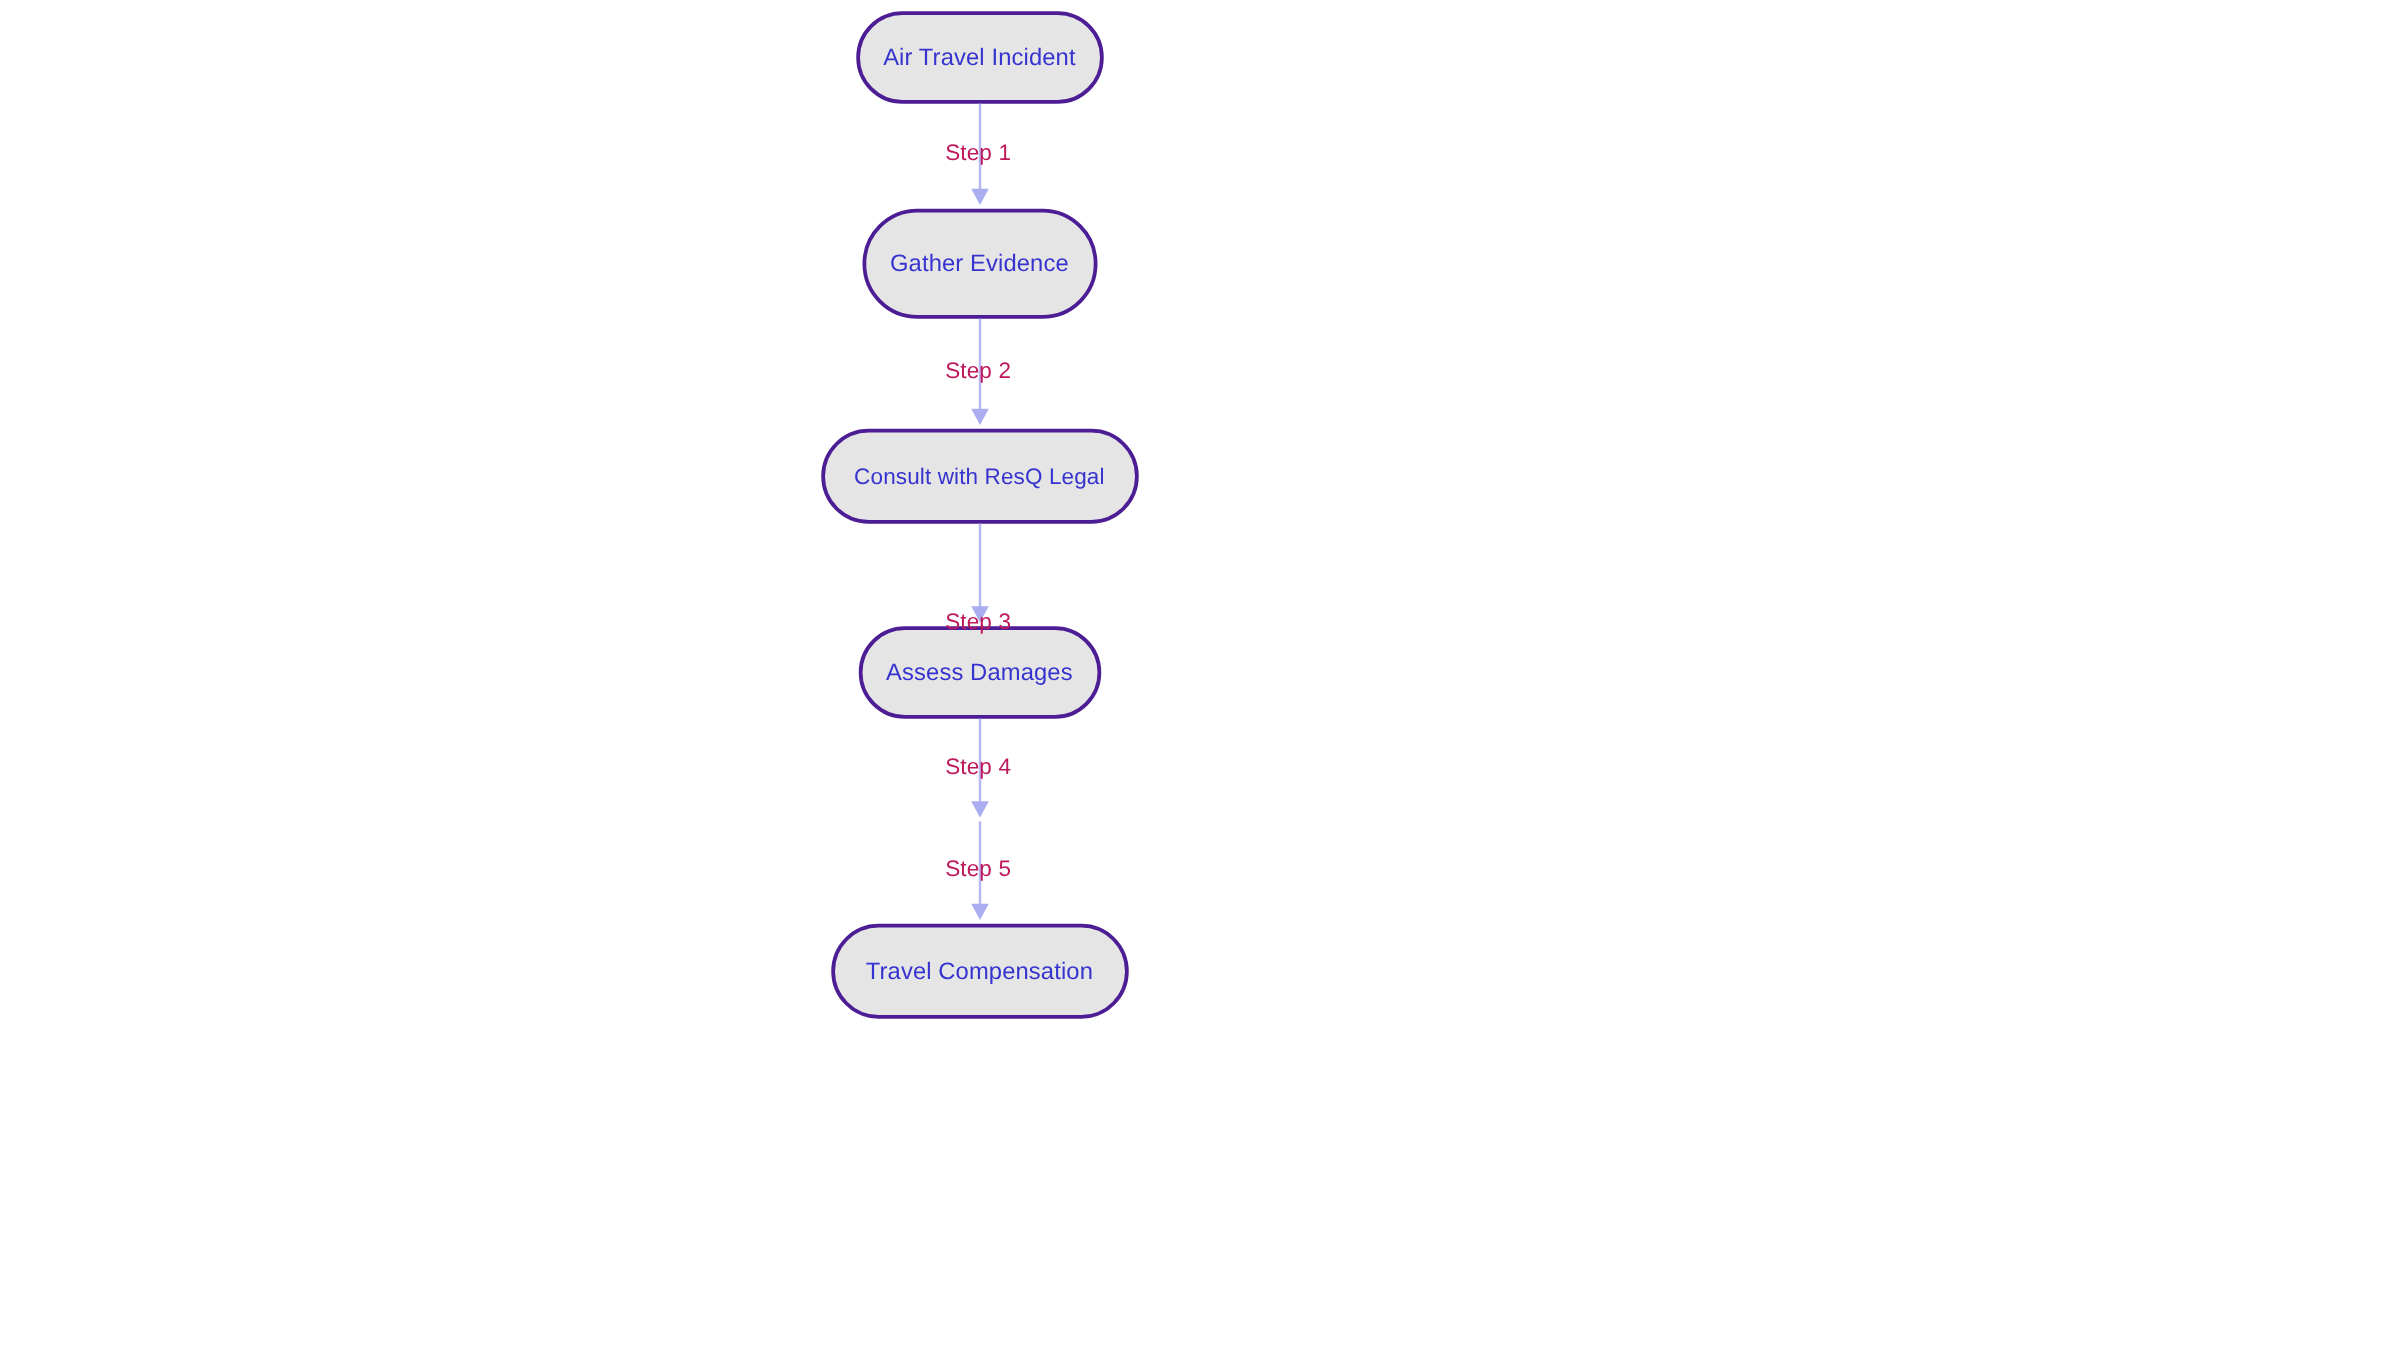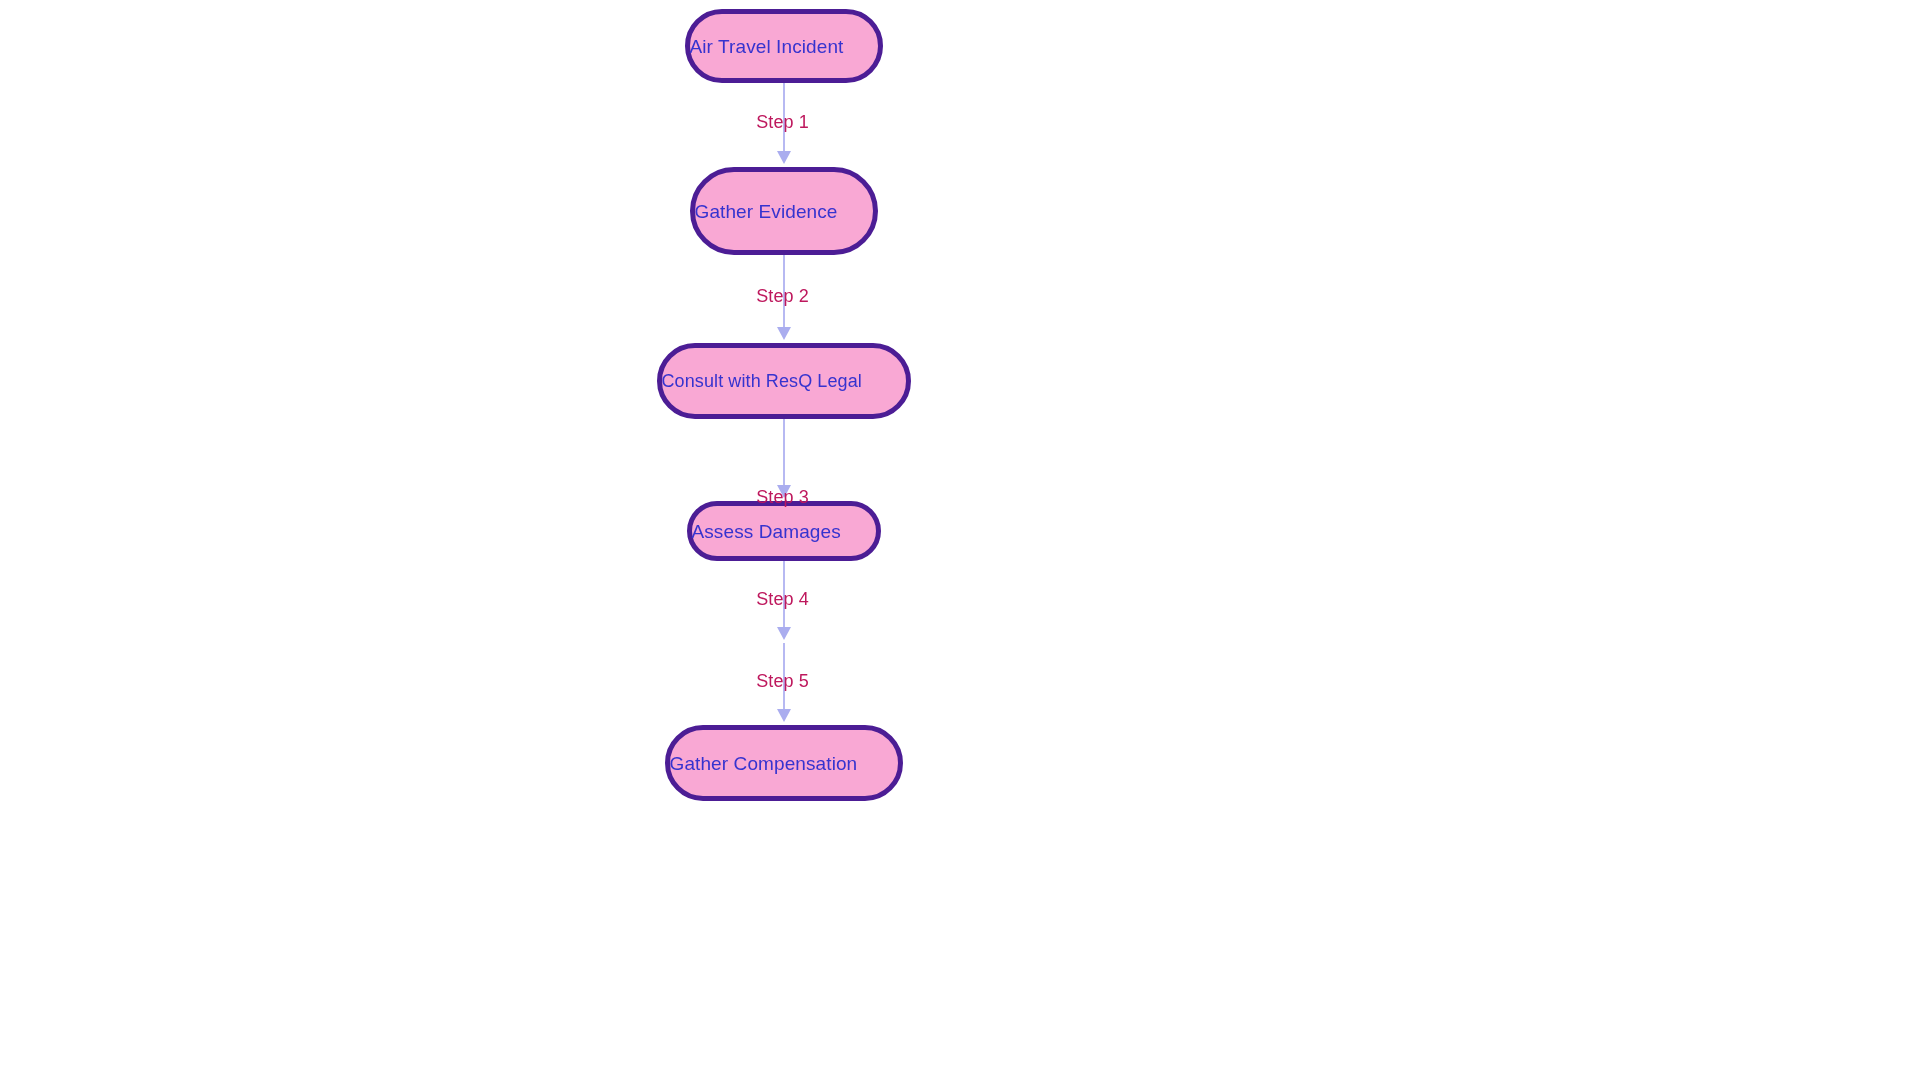--- a/index.html
+++ b/index.html
@@ -30,41 +30,41 @@
     width: 1567px;          
     height: 1083px;
     display: flex;
     flex-direction: column;
     align-items: center;
   }
 
   
   .node {
     box-sizing: border-box;
-    background: #f9a8d4;
-    border: 5px solid #4c1d95;
+    background: #e5e5e5;
+    border: 3px solid #4c1d95;
     border-radius: 999px;
     color: #3633cf;
     display: flex;
     align-items: center;
-    justify-content: flex-start;
+    justify-content: center;
     white-space: nowrap;
     letter-spacing: 0.1px;
     user-select: none;
   }
   .node-label {
     display: block;
     line-height: 1;
   }
 
   
   .node.n0 { width: 198px; height: 74px; font-size: 19px; margin-top: 9px;  }
   .node.n1 { width: 188px; height: 88px; font-size: 19px; }
   .node.n2 { width: 254px; height: 76px; font-size: 18px; }
-  .node.n3 { width: 194px; height: 60px; font-size: 19px; }
+  .node.n3 { width: 194px; height: 74px; font-size: 19px; }
   .node.n4 { width: 262px; height: 76px; font-size: 19px; }
   .node.n5 { width: 238px; height: 76px; font-size: 19px; }
 
   
   .edge {
     position: relative;
     width: 200px;            
     display: flex;
     justify-content: center;
   }
@@ -173,17 +173,17 @@
     </div>
 
 
     <div class="edge e4">
       <span class="edge-line"></span>
       <span class="edge-arrow"></span>
       <span class="edge-label">Step 5</span>
     </div>
 
     <div class="node n5">
-      <span class="node-label">Gather Compensation</span>
+      <span class="node-label">Travel Compensation</span>
     </div>
 
   </div>
 </div>
 
 </body></html>

